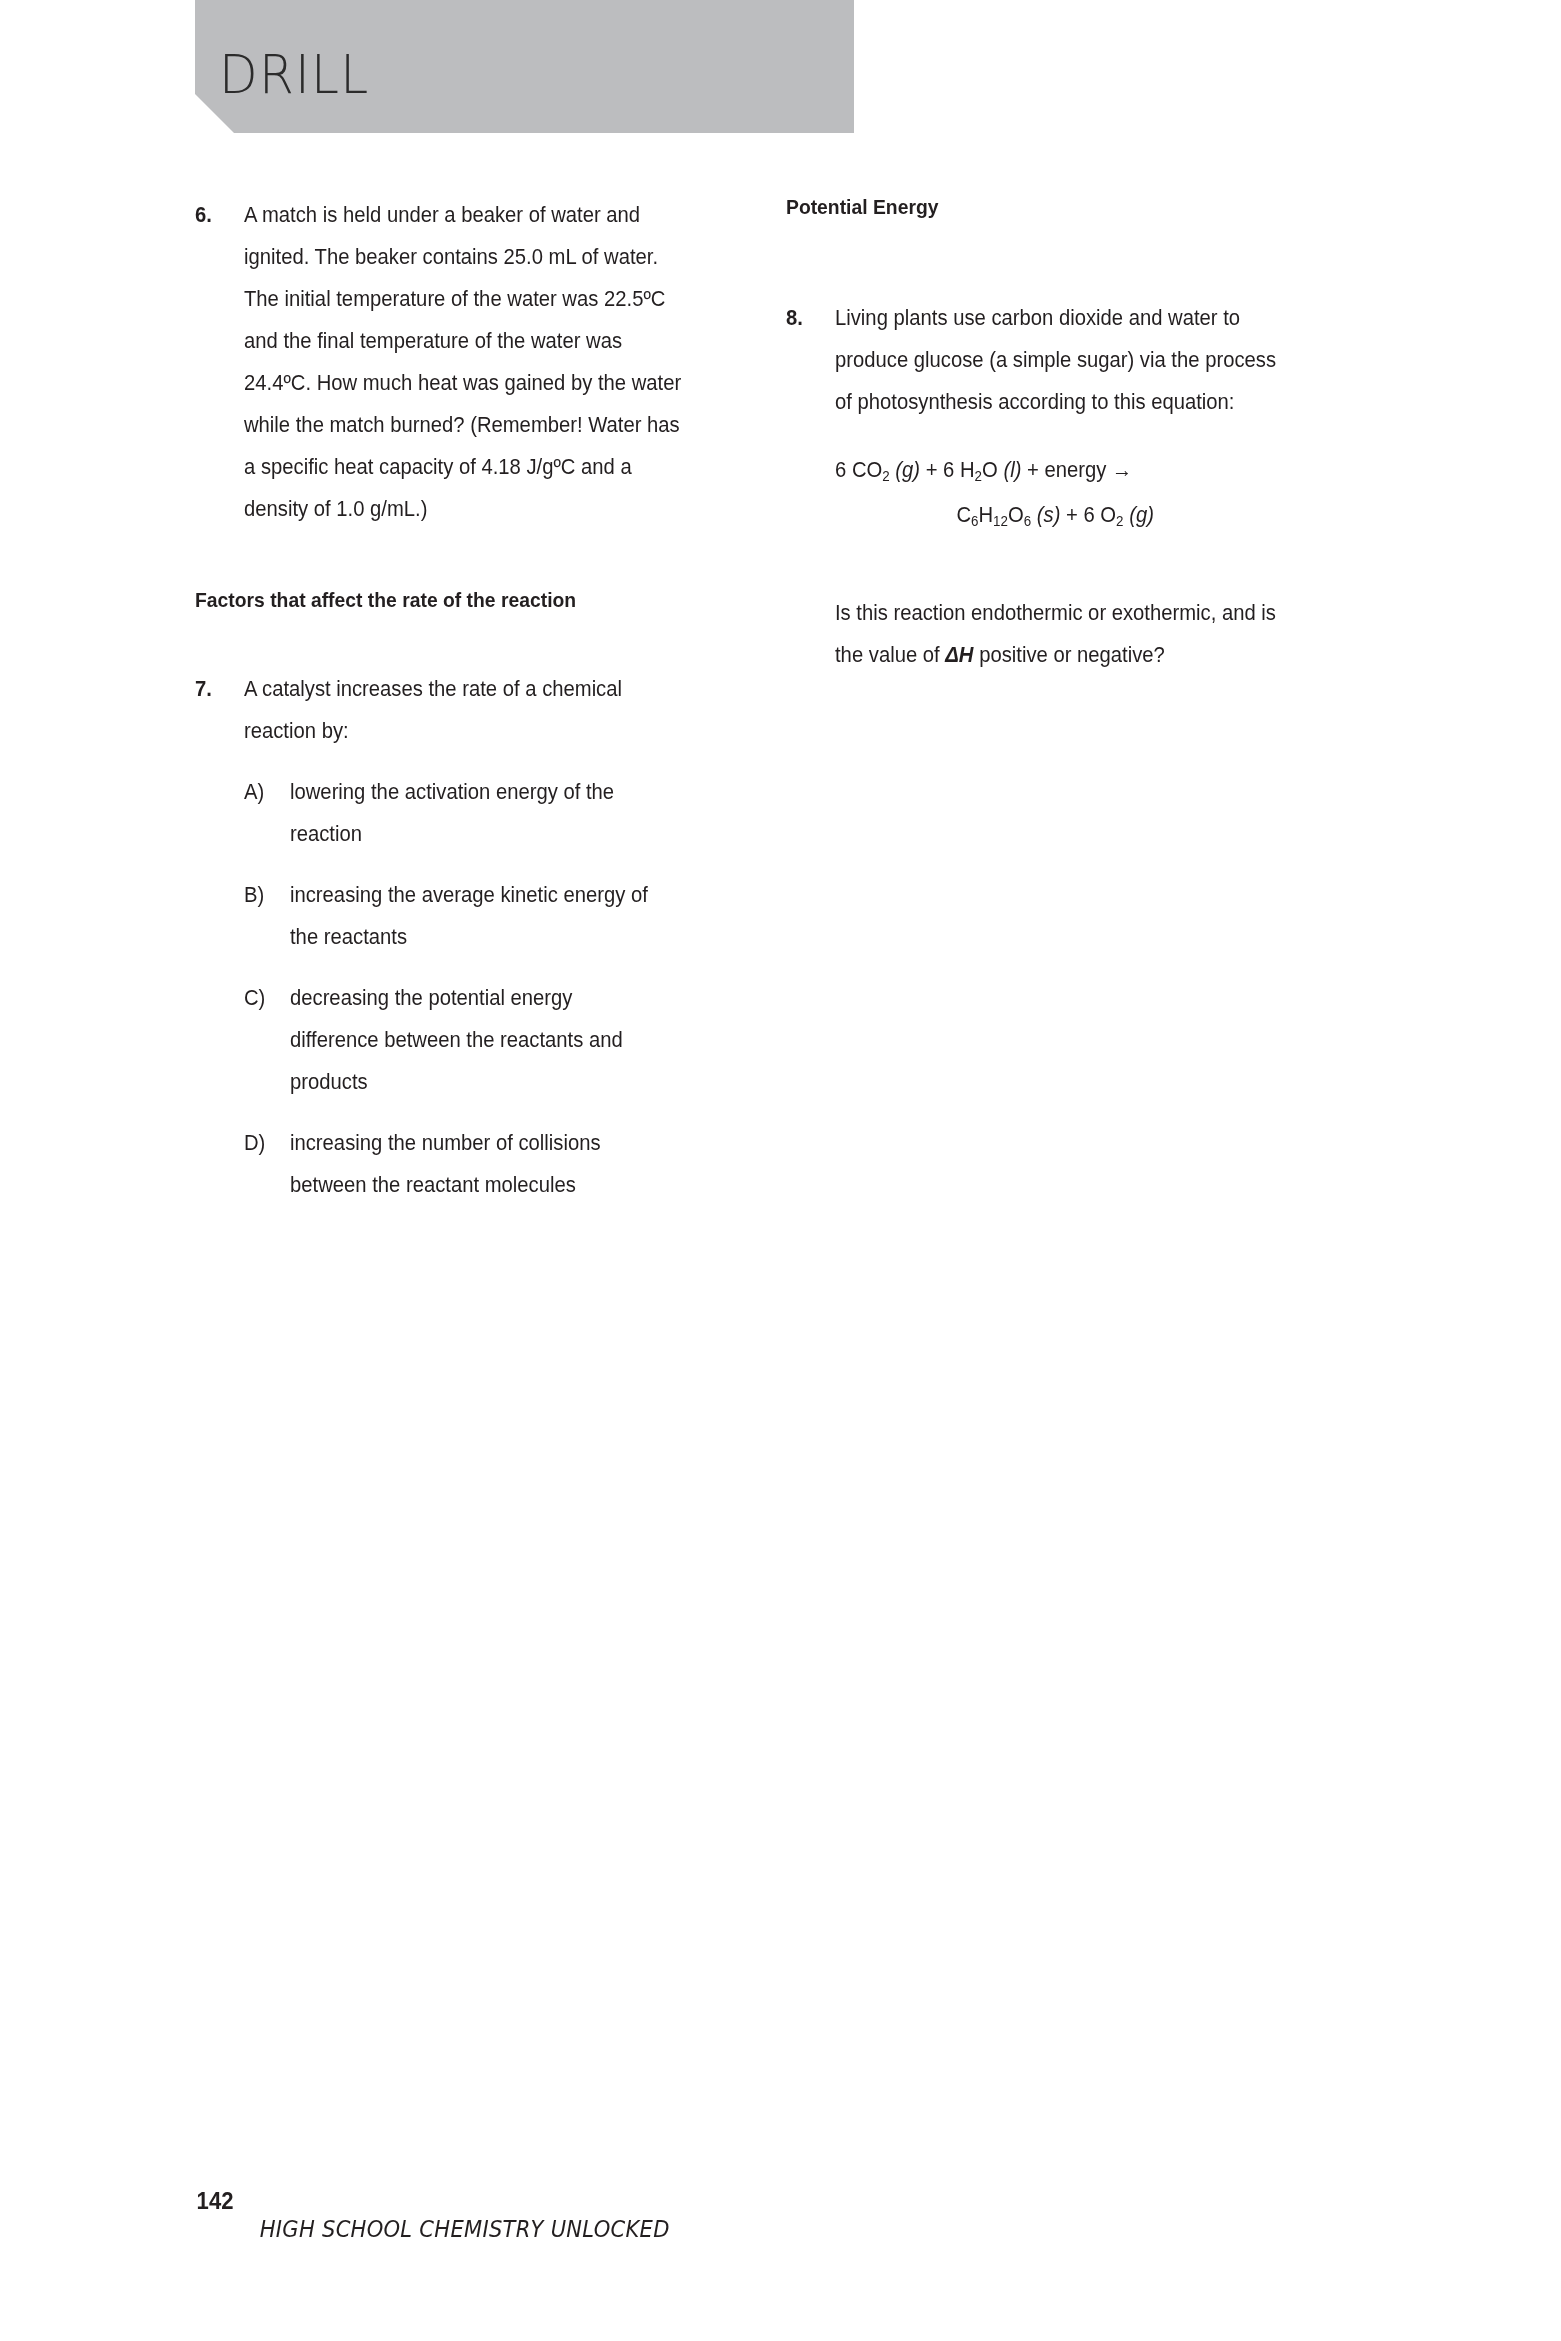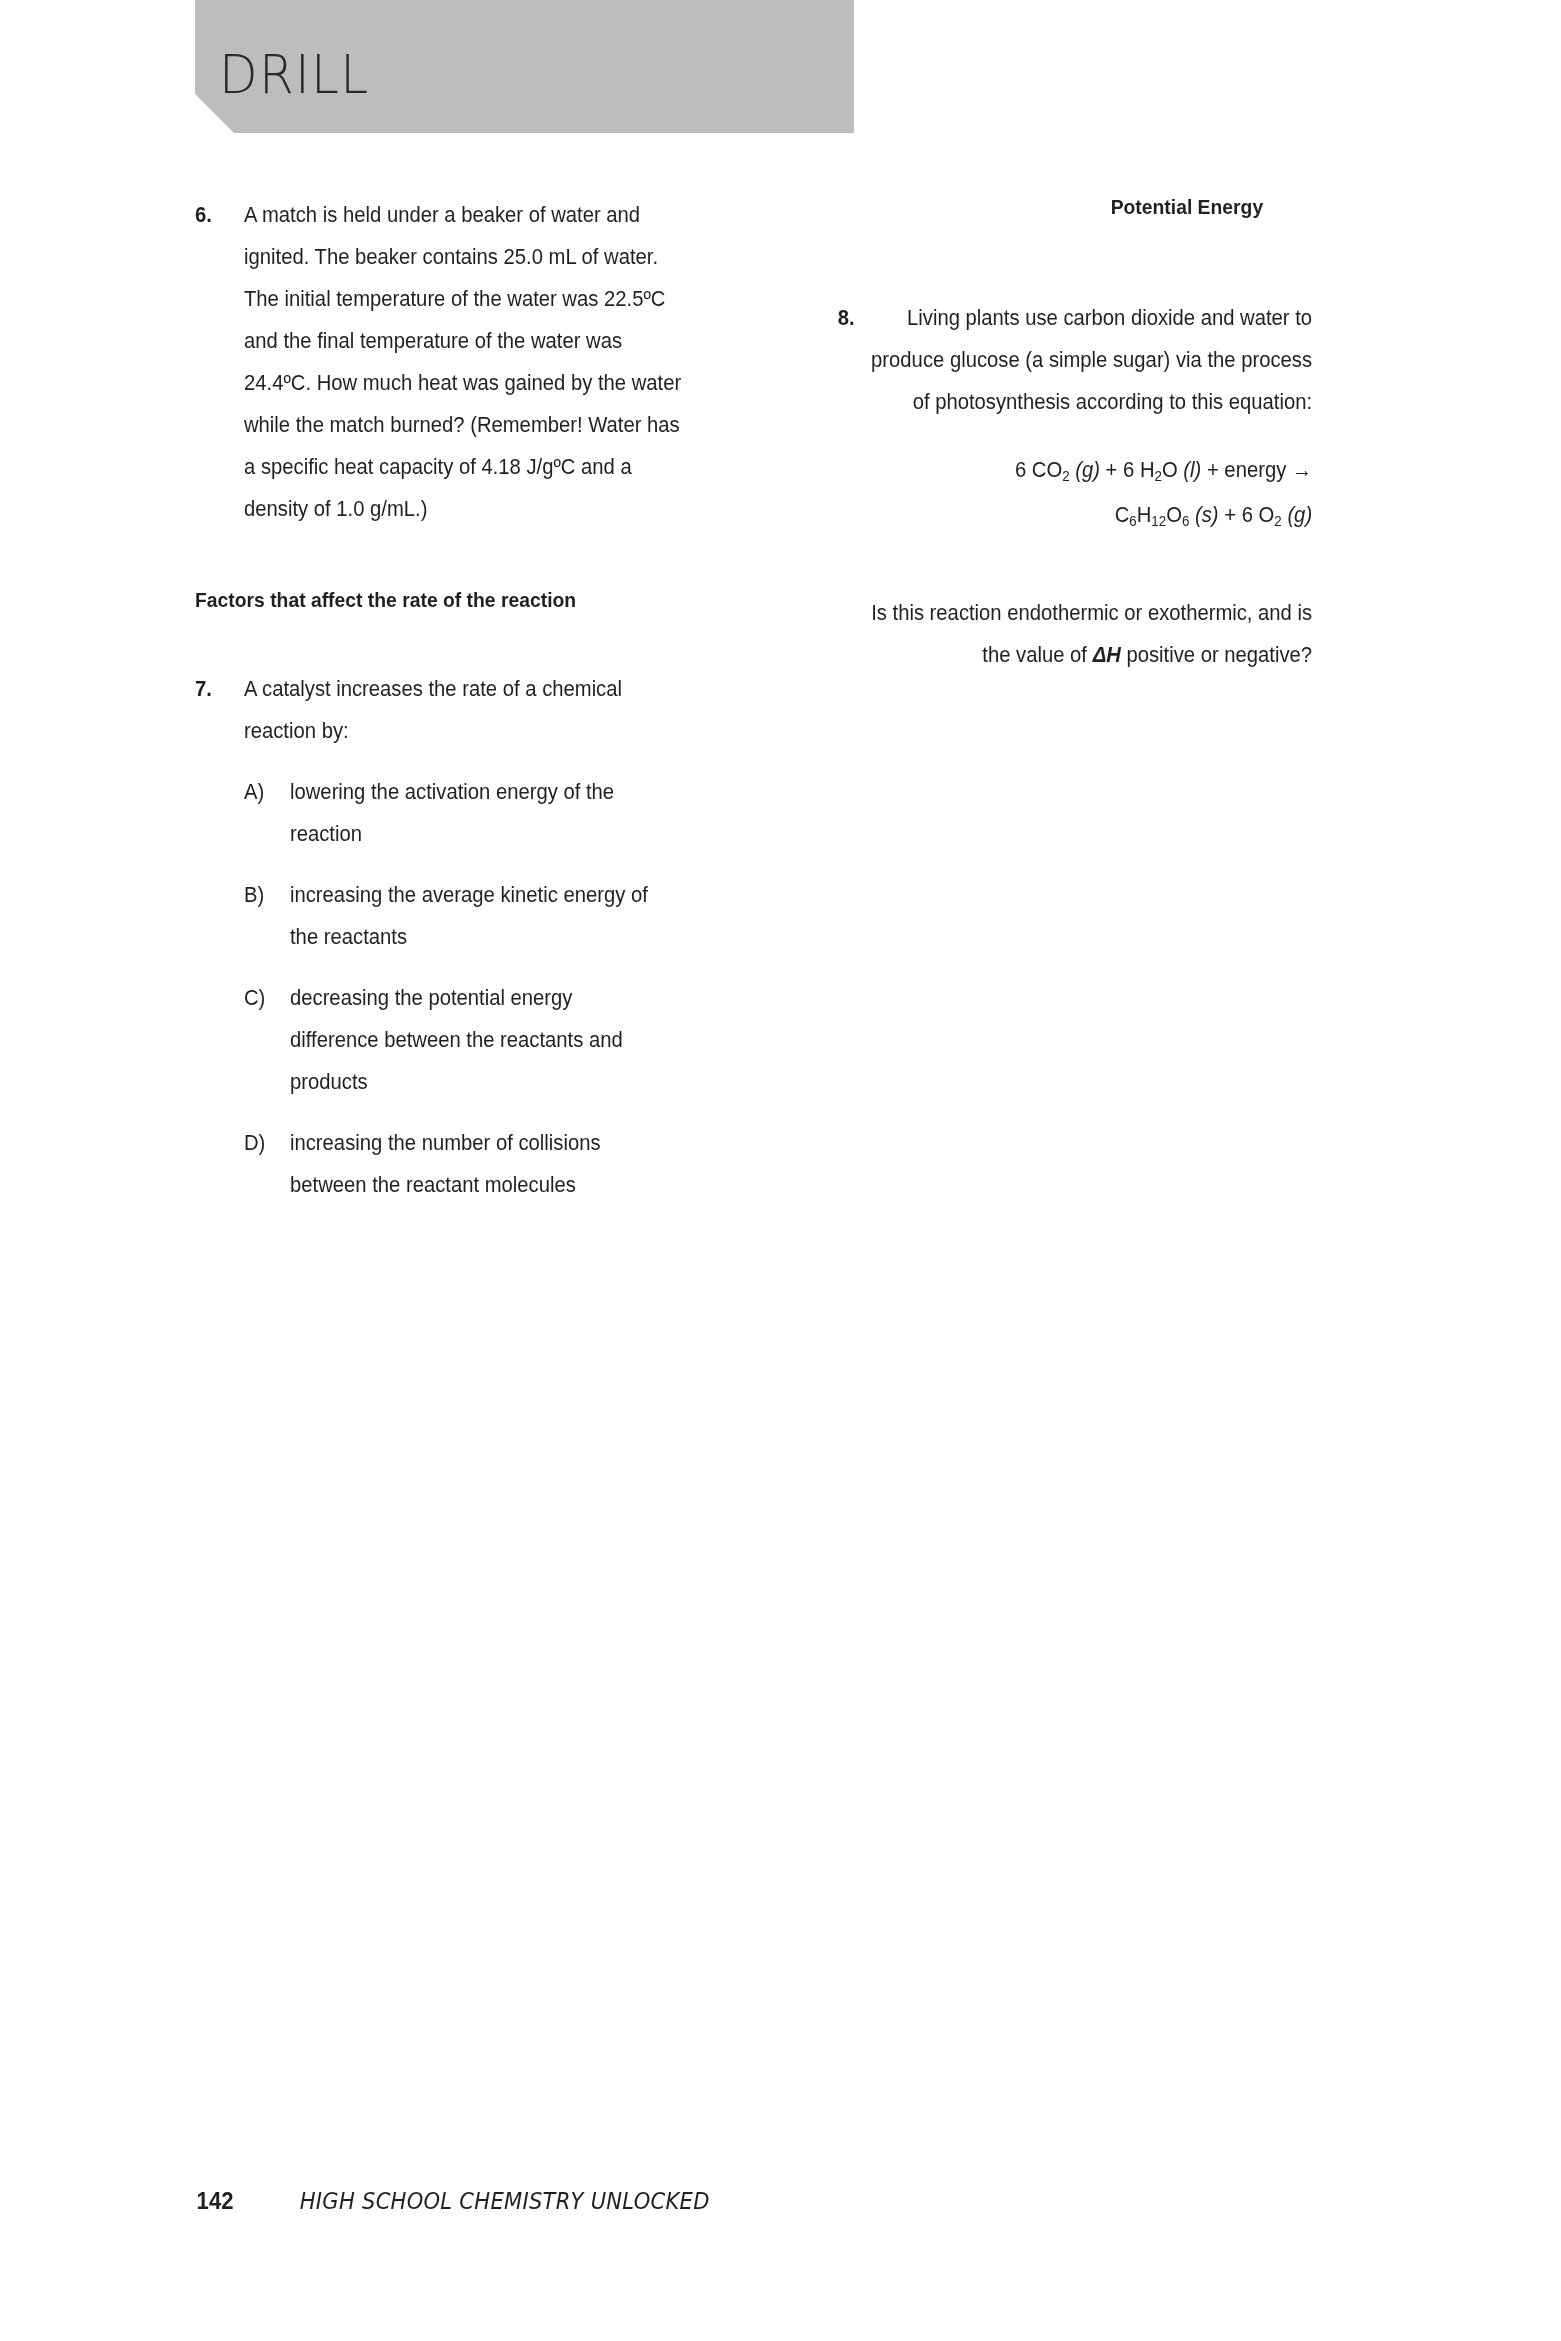--- a/index.html
+++ b/index.html
@@ -41,21 +41,21 @@
     transform-origin: left center;
   }
 
   
   .column {
     position: absolute;
     top: 194px;
     width: 486px;
   }
   .column-left  { left: 195px; }
-  .column-right { left: 816px; text-align: right; }
+  .column-right { left: 786px; }
 
   
   .qitem {
     position: relative;
     display: block;
     margin: 0 0 0 0;
   }
   .qnum {
     position: absolute;
     left: 0;
@@ -138,20 +138,21 @@
   }
 
   
   .footer {
     position: absolute;
     left: 195px;
     top: 2187px;
     display: flex;
     align-items: flex-start;
     white-space: nowrap;
+    flex-direction: column;
   }
   .footer-page {
     font-size: 24px;
     font-weight: bold;
     color: #231f20;
     transform: scaleX(0.92);
     transform-origin: left baseline;
   }
   .footer-title {
     margin-left: 42px;

